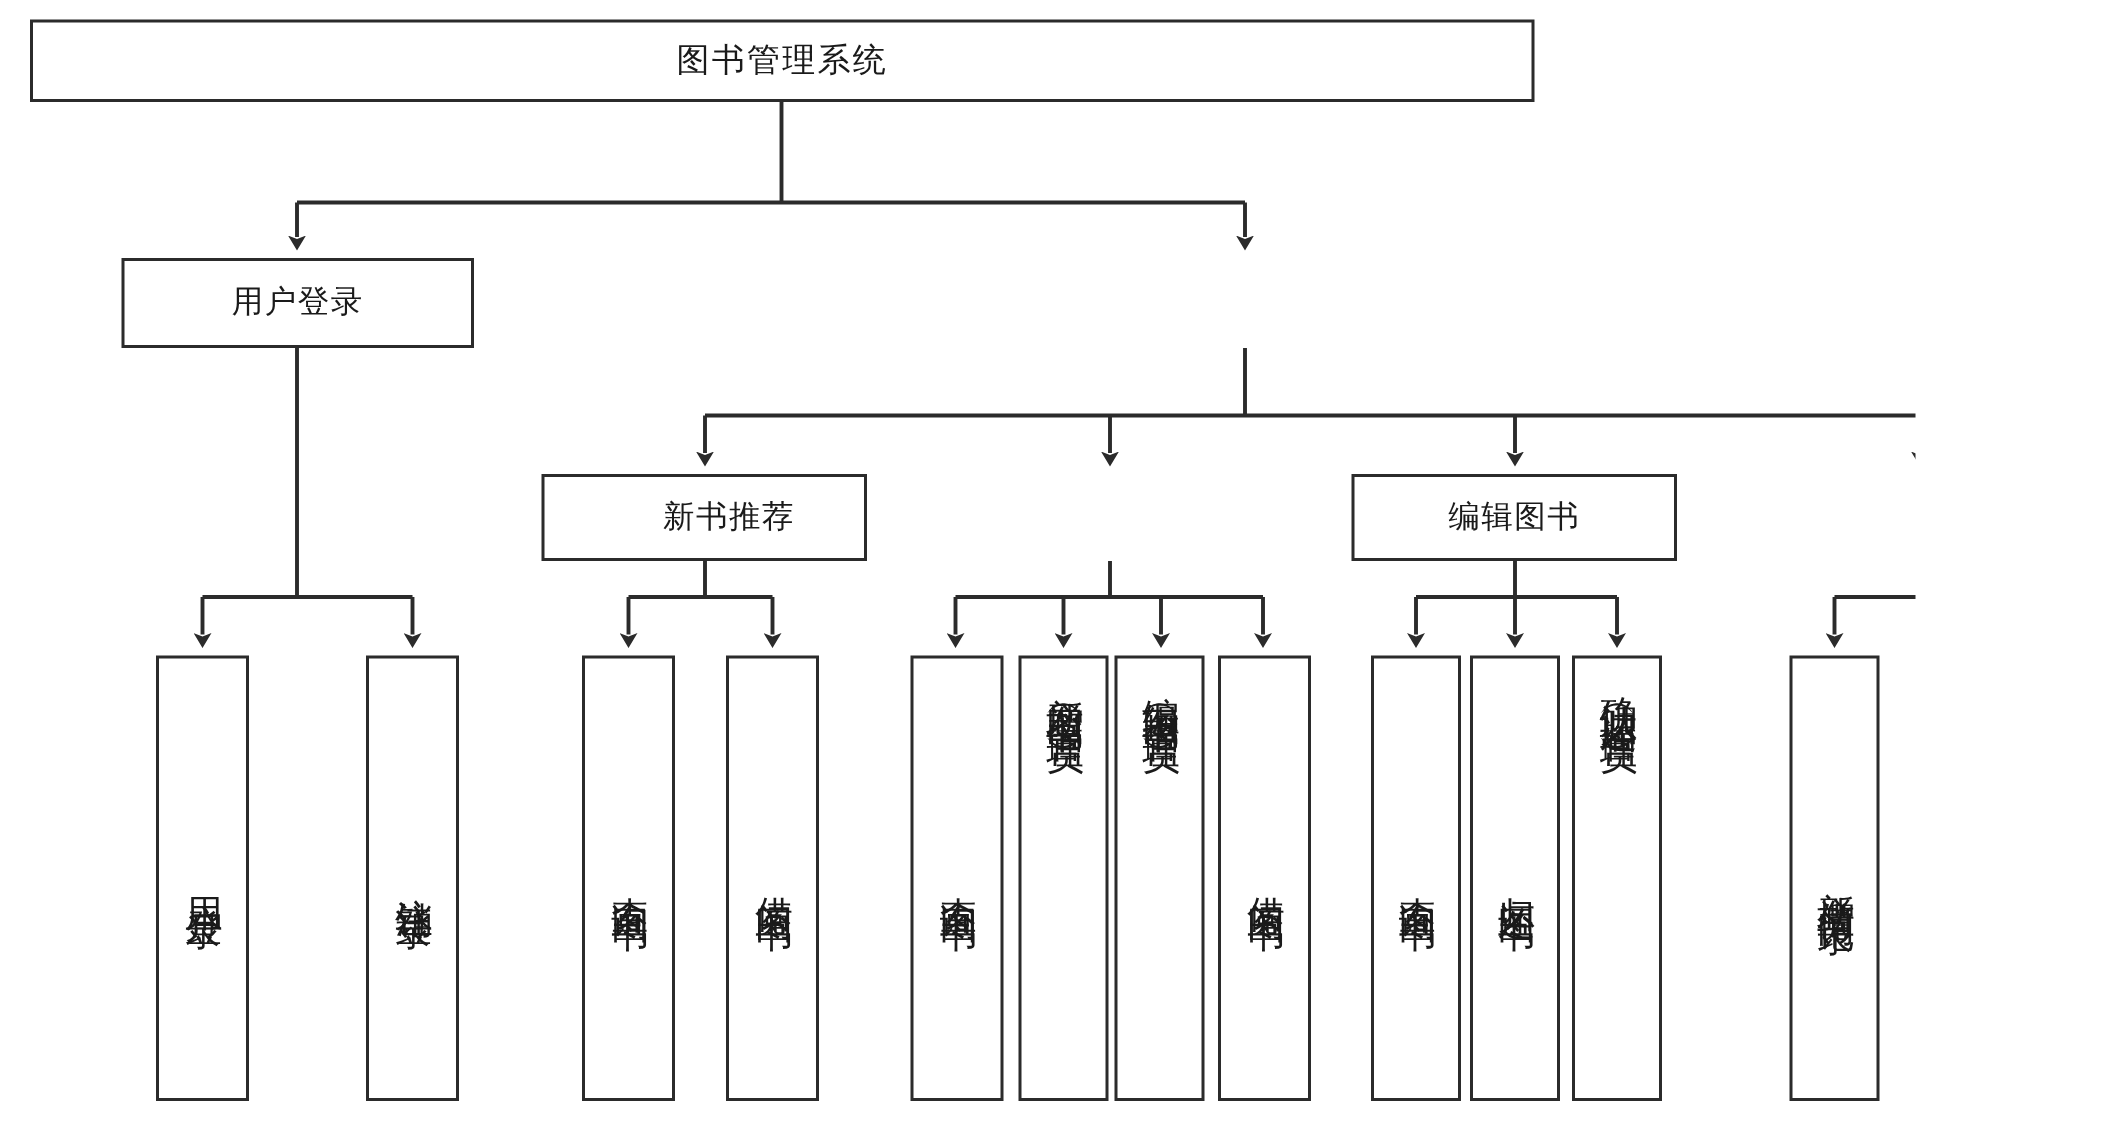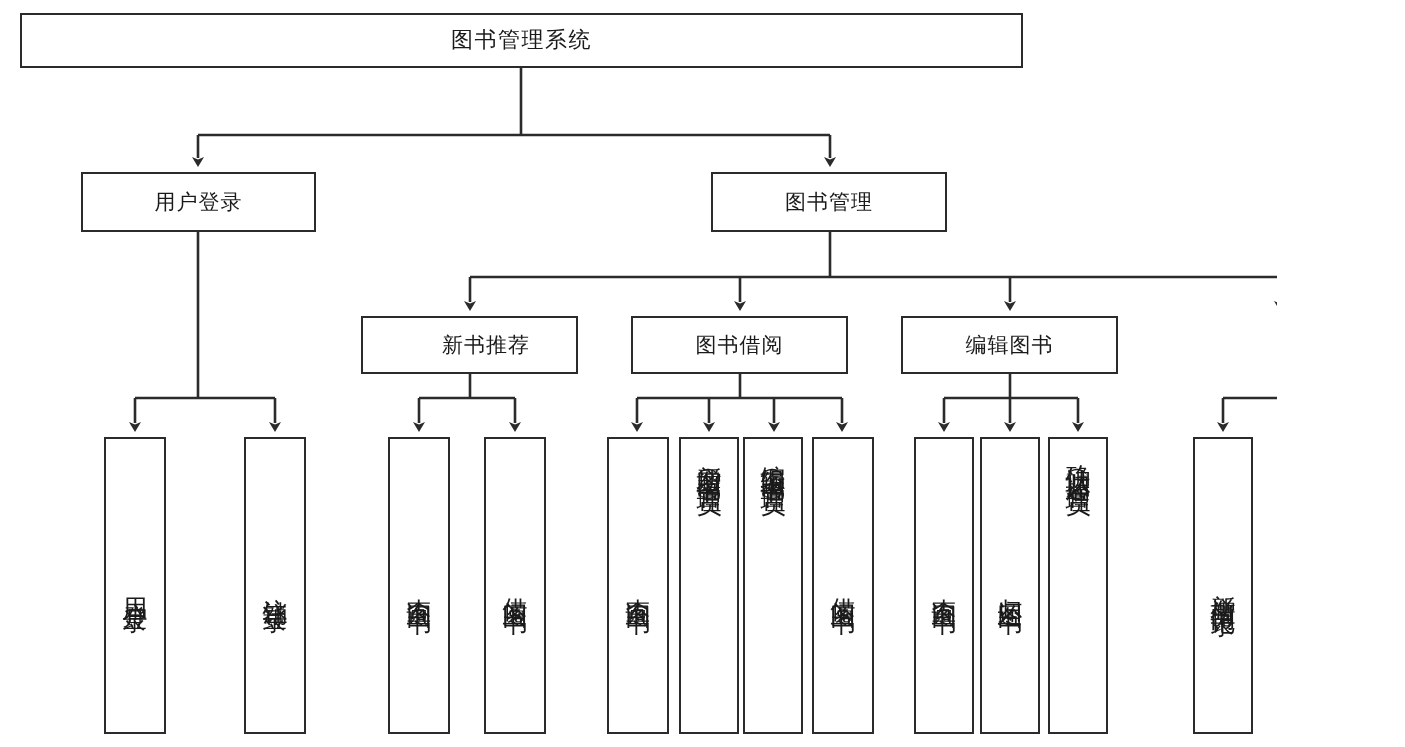--- a/index.html
+++ b/index.html
@@ -131,29 +131,23 @@
     </g>
   </svg>
 
   <div class="node h root" style="left:20px; top:13px; width:1003px; height:55px;">
     <span class="label">图书管理系统</span>
   </div>
 
   <div class="node h" style="left:81px; top:172px; width:235px; height:60px;">
     <span class="label">用户登录</span>
   </div>
-  <div class="node h" style="left:711px; top:172px; width:236px; height:60px;">
-    <span class="label">图书管理</span>
-  </div>
 
   <div class="node h" style="left:361px; top:316px; width:217px; height:58px;padding-left:33px;">
     <span class="label">新书推荐</span>
-  </div>
-  <div class="node h" style="left:631px; top:316px; width:217px; height:58px;">
-    <span class="label">图书借阅</span>
   </div>
   <div class="node h" style="left:901px; top:316px; width:217px; height:58px;">
     <span class="label">编辑图书</span>
   </div>
 
   <div class="node v mid" style="left:104px; top:437px; width:62px; height:297px;">
     <span class="label">用户登录</span>
   </div>
   <div class="node v mid" style="left:244px; top:437px; width:62px; height:297px;">
     <span class="label">注销登录</span>

